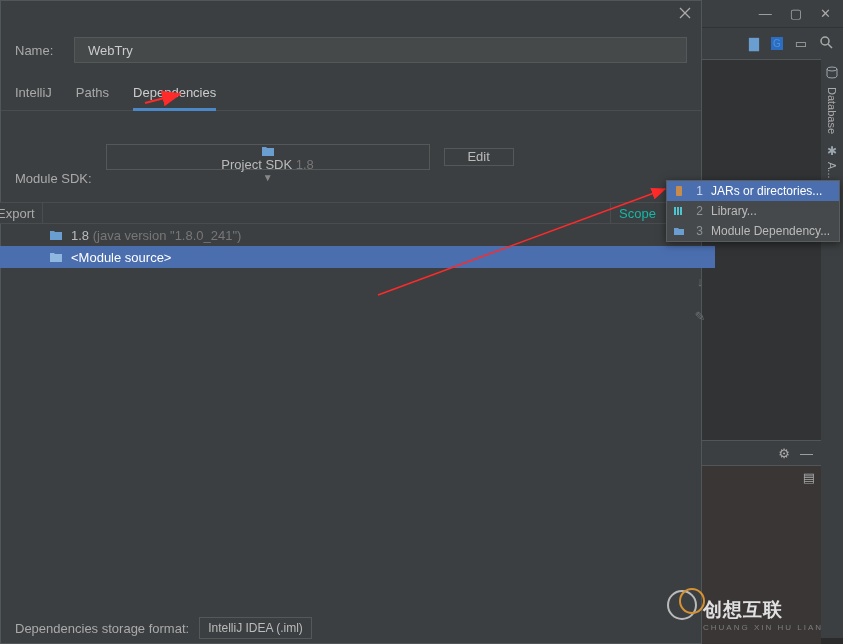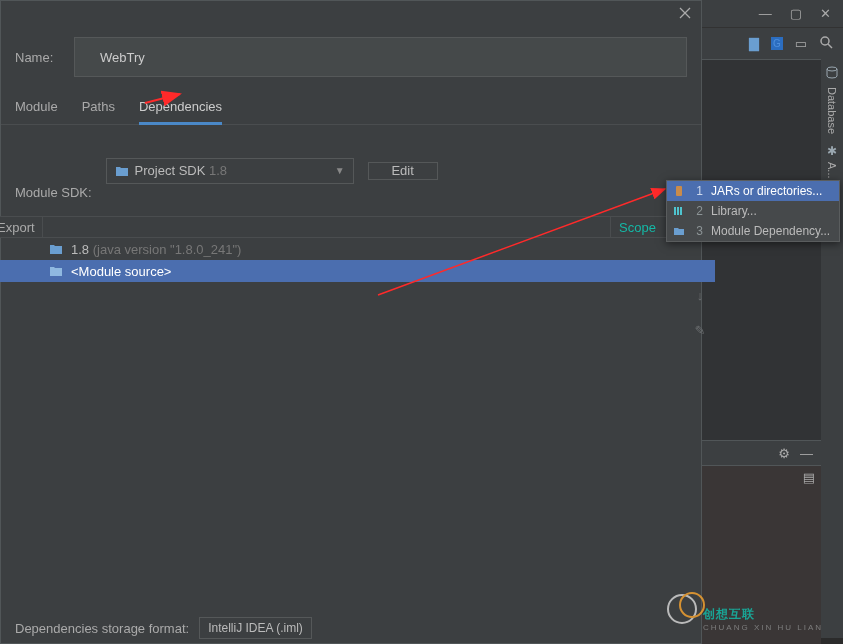--- a/index.html
+++ b/index.html
@@ -6,29 +6,29 @@
 body { width: 843px; height: 644px; background: #3c3f41; color: #bbbbbb; font-size: 13px; overflow: hidden; position: relative; }
 
 .dialog { position: absolute; left: 0; top: 0; width: 702px; height: 644px; background: #3c3f41; border: 1px solid #515658; }
 .dialog-titlebar { height: 26px; display: flex; justify-content: flex-end; align-items: center; padding-right: 8px; }
 .dialog-close { width: 14px; height: 14px; cursor: pointer; color: #aaa; }
 
 .dialog-body { padding: 10px 14px 0 14px; }
 
 .name-row { display: flex; align-items: center; gap: 19px; margin-bottom: 18px; }
 .name-label { width: 40px; color: #aaa; }
-.name-input { flex: 1; height: 40px; background: #45494a; border: 1px solid #555859; color: #ccc; padding: 0 25px; font-size: 13px; }
+.name-input { flex: 1; height: 26px; background: #45494a; border: 1px solid #555859; color: #ccc; padding: 0 13px; font-size: 13px; }
 
 .tabs { display: flex; gap: 24px; border-bottom: 1px solid #4a4d4f; margin: 0 -14px 0 -14px; padding: 0 14px; }
 .tab { padding: 4px 0 8px 0; cursor: pointer; color: #aaa; position: relative; }
 .tab.active { color: #ccc; border-bottom: 3px solid #4a88c7; margin-bottom: -1px; }
 
 .sdk-row { display: flex; align-items: center; gap: 14px; margin-top: 16px; margin-bottom: 16px; }
 .sdk-label { color: #aaa; margin-top: 44px; }
-.sdk-combo { width: 248px; height: 26px; background: #3c3f41; border: 1px solid #555859; display: flex; align-items: center; padding: 0 8px; gap: 6px; cursor: pointer; }
+.sdk-combo { width: 324px; height: 26px; background: #3c3f41; border: 1px solid #555859; display: flex; align-items: center; padding: 0 8px; cursor: pointer; flex-direction: column; }
 .sdk-combo .folder-ic { width: 14px; height: 12px; }
 .sdk-text { flex: 1; }
 .sdk-text .dim { color: #777; }
 .sdk-combo .chev { color: #888; font-size: 10px; }
 .edit-btn { width: 70px; height: 18px; background: #3c3f41; border: 1px solid #555859; color: #bbb; cursor: pointer; font-size: 13px; }
 
 .deps-container { margin: 0 -14px; }
 .deps-header { display: flex; align-items: center; height: 22px; background: #3c3f41; border-top: 1px solid #4a4d4f; border-bottom: 1px solid #4a4d4f; }
 .deps-header .col-export { width: 56px; padding-left: 10px; border-right: 1px solid #4a4d4f; height: 100%; display: flex; align-items: center; color: #aaa; }
 .deps-header .col-main { flex: 1; }
@@ -66,21 +66,21 @@
 .popup-item.selected .num { color: #cdd8ec; }
 .popup-item .pic { width: 14px; flex-shrink: 0; display: flex; align-items: center; }
 
 
 .arrow-line { position: absolute; z-index: 50; pointer-events: none; }
 
 
 .logo-watermark { position: absolute; right: 20px; bottom: 12px; display: flex; align-items: center; gap: 6px; opacity: 0.85; }
 .logo-circle { width: 30px; height: 30px; border: 2px solid #d0d0d0; border-radius: 50%; position: relative; }
 .logo-circle::before { content: ""; position: absolute; width: 22px; height: 22px; border: 2px solid #f0a030; border-radius: 50%; top: -4px; left: 10px; }
-.logo-text { color: #14b8a6; font-size: 12px; font-weight: bold; letter-spacing: 1px; margin-top: 20px; }
+.logo-text { color: #ffffff; font-size: 19px; font-weight: bold; letter-spacing: 1px; margin-top: 20px; }
 .logo-sub { color: #888; font-size: 8px; letter-spacing: 2px; }
 
 .folder-ic svg { display: block; }
 </style>
 </head>
 <body>
 
 <div class="outer">
   <div class="outer-titlebar">
     <span class="win-btn">—</span>
@@ -132,21 +132,21 @@
         </svg>
     </span>
   </div>
   <div class="dialog-body">
     <div class="name-row">
       <span class="name-label">Name:</span>
       <input class="name-input" value="WebTry" style="">
     </div>
 
     <div class="tabs">
-      <div class="tab">Module</div>
+      <div class="tab">IntelliJ</div>
       <div class="tab">Paths</div>
       <div class="tab active">Dependencies</div>
     </div>
 
     <div class="sdk-row">
       <span class="sdk-label">Module SDK:</span>
       <div class="sdk-combo">
         <span class="folder-ic">
           <svg width="14" height="12" viewBox="0 0 14 12">
               <path d="M1 2 h4 l1 1 h7 v8 h-12 z" fill="#6a9ed0"></path>

